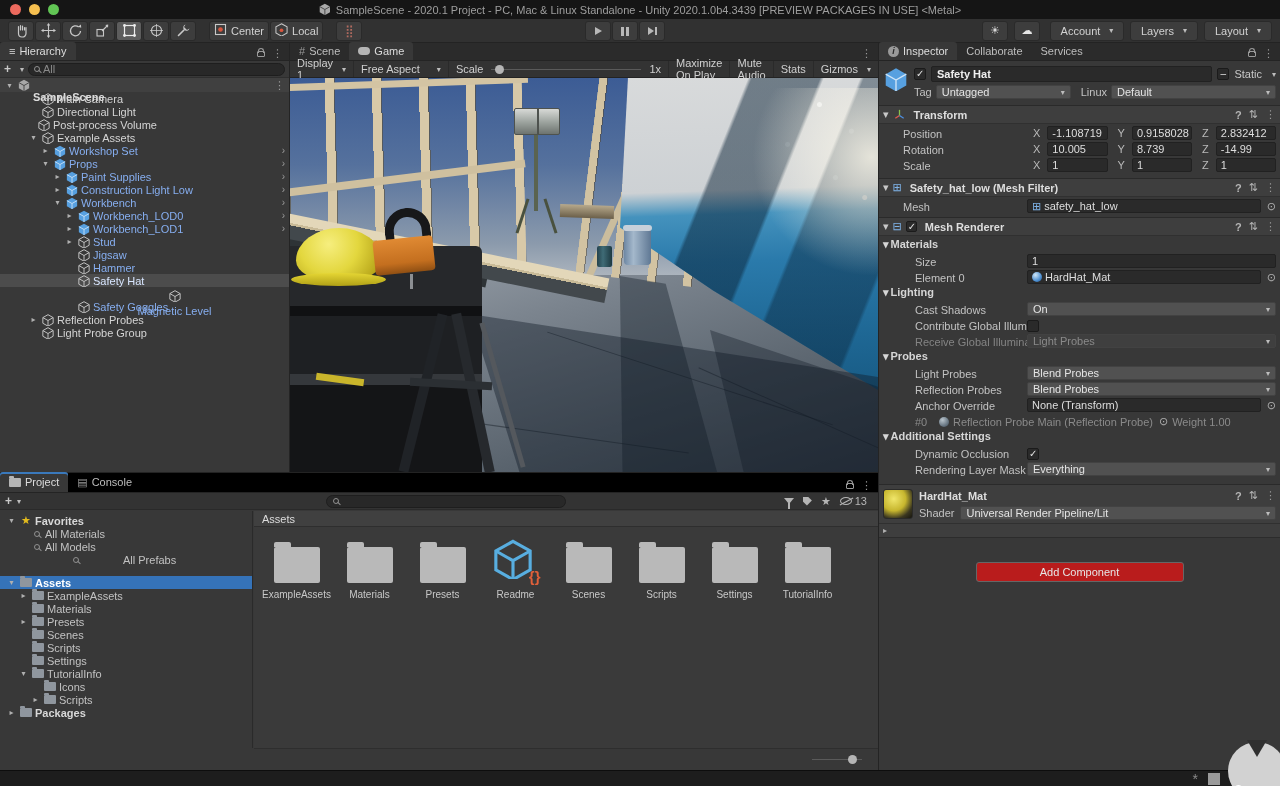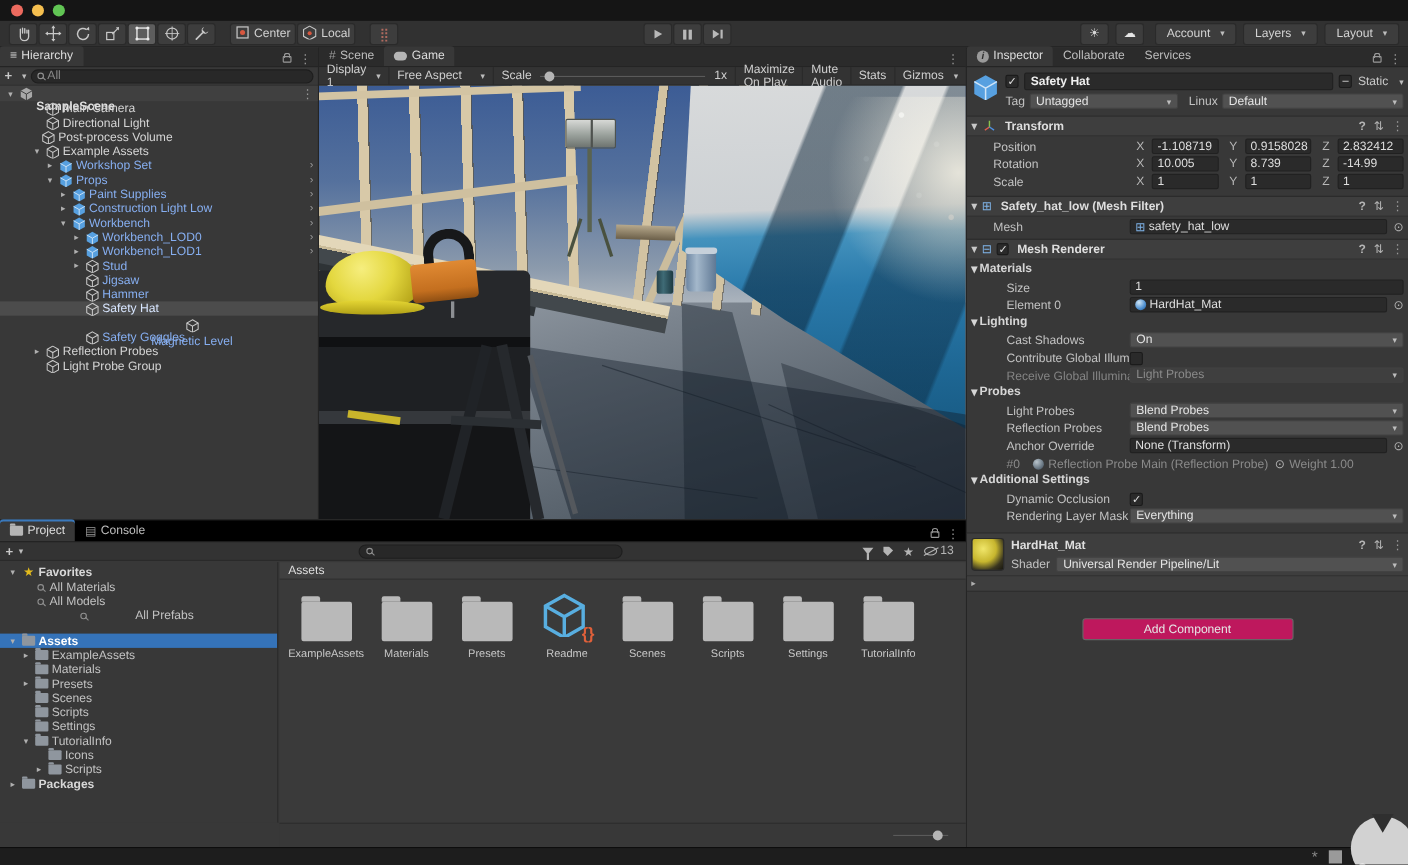--- a/index.html
+++ b/index.html
@@ -168,21 +168,21 @@
     display:flex; align-items:center; padding:0 5px; font-weight:bold; color:#efefef; }
   .axis { color:#b9b9b9; margin:0 3px 0 6px; }
   .numfield { flex:1; height:14px; background:#2a2a2a; border:1px solid #212121; border-radius:2px;
     display:flex; align-items:center; padding:0 4px; color:#dedede; min-width:0; }
   .hico { color:#b5b5b5; font-weight:bold; }
   .infoico { width:11px; height:11px; border-radius:50%; background:#9a9a9a; color:#2b2b2b; font-size:9px;
     font-weight:bold; display:flex; align-items:center; justify-content:center; font-style:italic; }
   .probe-row { color:#8a8a8a; }
   .matthumb { width:30px; height:30px; border-radius:3px; flex:none;
     background:radial-gradient(circle at 35% 32%,#f0e66a,#c7b62e 45%,#3a3620 75%,#17160f); border:1px solid #2a2a2a; }
-  .addcomp { width:192px; height:20px; background:#be185d; border:1px solid #666666; border-radius:3px;
+  .addcomp { width:208px; height:20px; background:#b91c1c; border:1px solid #666666; border-radius:3px;
     color:#e6e6e6; display:flex; align-items:center; justify-content:center; margin:24px auto 0 auto; }
   .sphereico { width:10px; height:10px; border-radius:50%; flex:none;
     background:radial-gradient(circle at 35% 30%,#cfe6f7,#4d8fd0 60%,#1f4f86); }
   .meshico { color:#7fb3e8; font-size:11px; }
 
   
   .project { position:absolute; left:0; top:472px; width:878px; height:298px; background:#383838;
     border-top:1px solid #232323; }
   .proj-tabs { height:20px; background:#000000; display:flex; align-items:flex-end; border-bottom:1px solid #242424; }
   .proj-toolbar { height:17px; background:#333333; border-bottom:1px solid #2a2a2a; display:flex; align-items:center; padding:0 5px; }
@@ -238,20 +238,27 @@
 </style>
 </head>
 <body>
 
 <div class="window">
 
   <div class="titlebar">
     <span class="tl r"></span>
     <span class="tl y"></span>
     <span class="tl g"></span>
+    <div class="titletext">
+      <span id="titledoc-ico"><svg width="12" height="12" viewBox="0 0 14 14">
+            <path d="M7 .8 13 4.2v6.6L7 14.2 1 10.8V4.2Z" fill="#a8a8a8"></path>
+            <path d="M1 4.2l6 3.4 6-3.4M7 7.6v6.6" stroke="#3a3a3a" stroke-width="1" fill="none"></path>
+          </svg></span>
+      <span>SampleScene - 2020.1 Project - PC, Mac &amp; Linux Standalone - Unity 2020.1.0b4.3439 [PREVIEW PACKAGES IN USE] &lt;Metal&gt;</span>
+    </div>
   </div>
 
   <div class="toolbar">
     <div style="width:7px"></div>
     <div id="toolbtns" style="display:flex">
         <div class="tbtn">
           <svg width="15" height="15" viewBox="0 0 15 15">
             <path d="M4.5 7V3.5M6.5 7V2.5M8.5 7V3M10.5 7V4.5M4.5 7v3.5A3.5 3.5 0 0 0 8 14h.5a3.5 3.5 0 0 0 3.5-3.5V4.5" fill="none" stroke="#c8c8c8" stroke-width="1.2" stroke-linecap="round"></path>
           </svg>
         </div>

